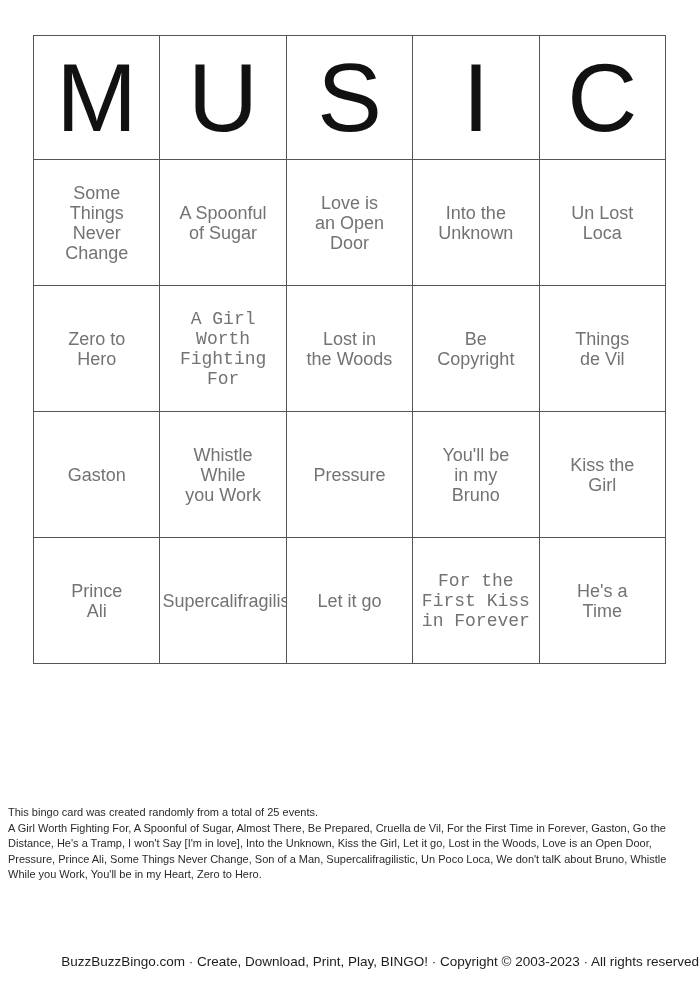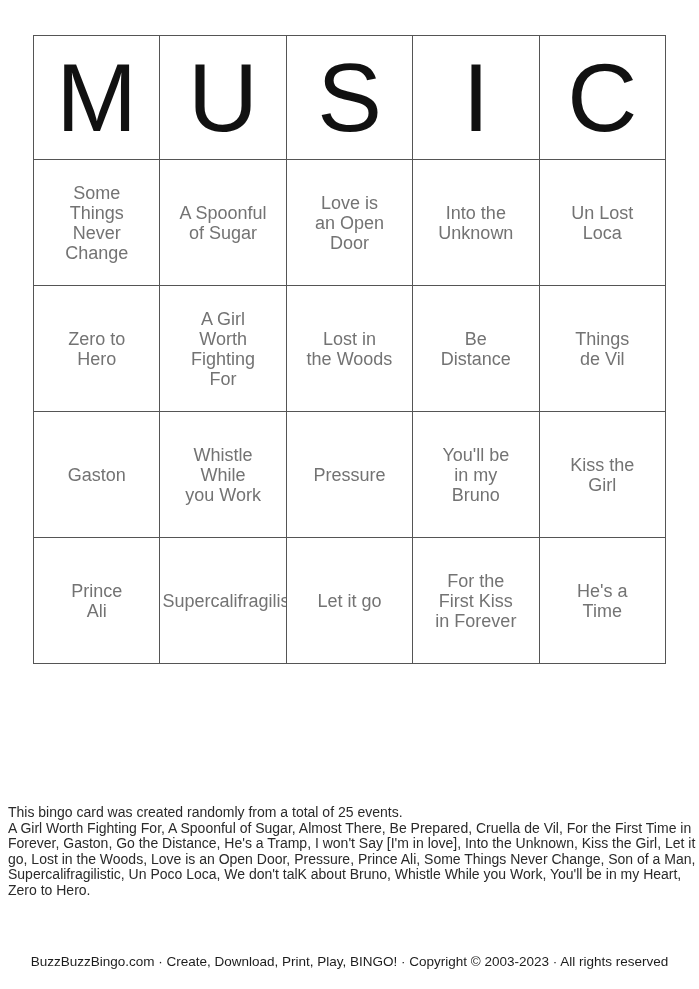--- a/index.html
+++ b/index.html
@@ -35,35 +35,35 @@
   }
   tr.hdr td {
     height: 123px;
     font-size: 97px;
     line-height: 100px;
     padding: 0;
     white-space: normal;
     color: #111111;
   }
   tr.row td { height: 125px; }
-  td.fs15 { font-size: 15px; line-height: 17.5px; }
+  td.fs15 { font-size: 15px; line-height: 17.5px; font-family: Liberation Mono, monospace; }
   td.fs13 { font-size: 13.5px; line-height: 16px; padding: 0; }
   .notes {
     position: absolute;
     left: 8px; top: 805px;
     width: 688px;
-    font-size: 14px;
+    font-size: 11px;
     line-height: 15.5px;
     color: #2a2a2a;
   }
   .footer {
     position: absolute;
     left: 0; top: 952px;
     width: 699px;
-    text-align: center;
+    text-align: right;
     font-size: 13.5px;
     line-height: 20px;
     color: #1d1d1d;
   }
 </style>
 </head>
 <body>
 
 <div class="page">
 
@@ -94,21 +94,21 @@
       <tr class="row">
         <td>Zero to
 Hero</td>
         <td class="fs15">A Girl
 Worth
 Fighting
 For</td>
         <td>Lost in
 the Woods</td>
         <td>Be
-Distance</td>
+Copyright</td>
         <td>Things
 de Vil</td>
       </tr>
       <tr class="row">
         <td>Gaston</td>
         <td>Whistle
 While
 you Work</td>
         <td>Pressure</td>
         <td>You'll be

